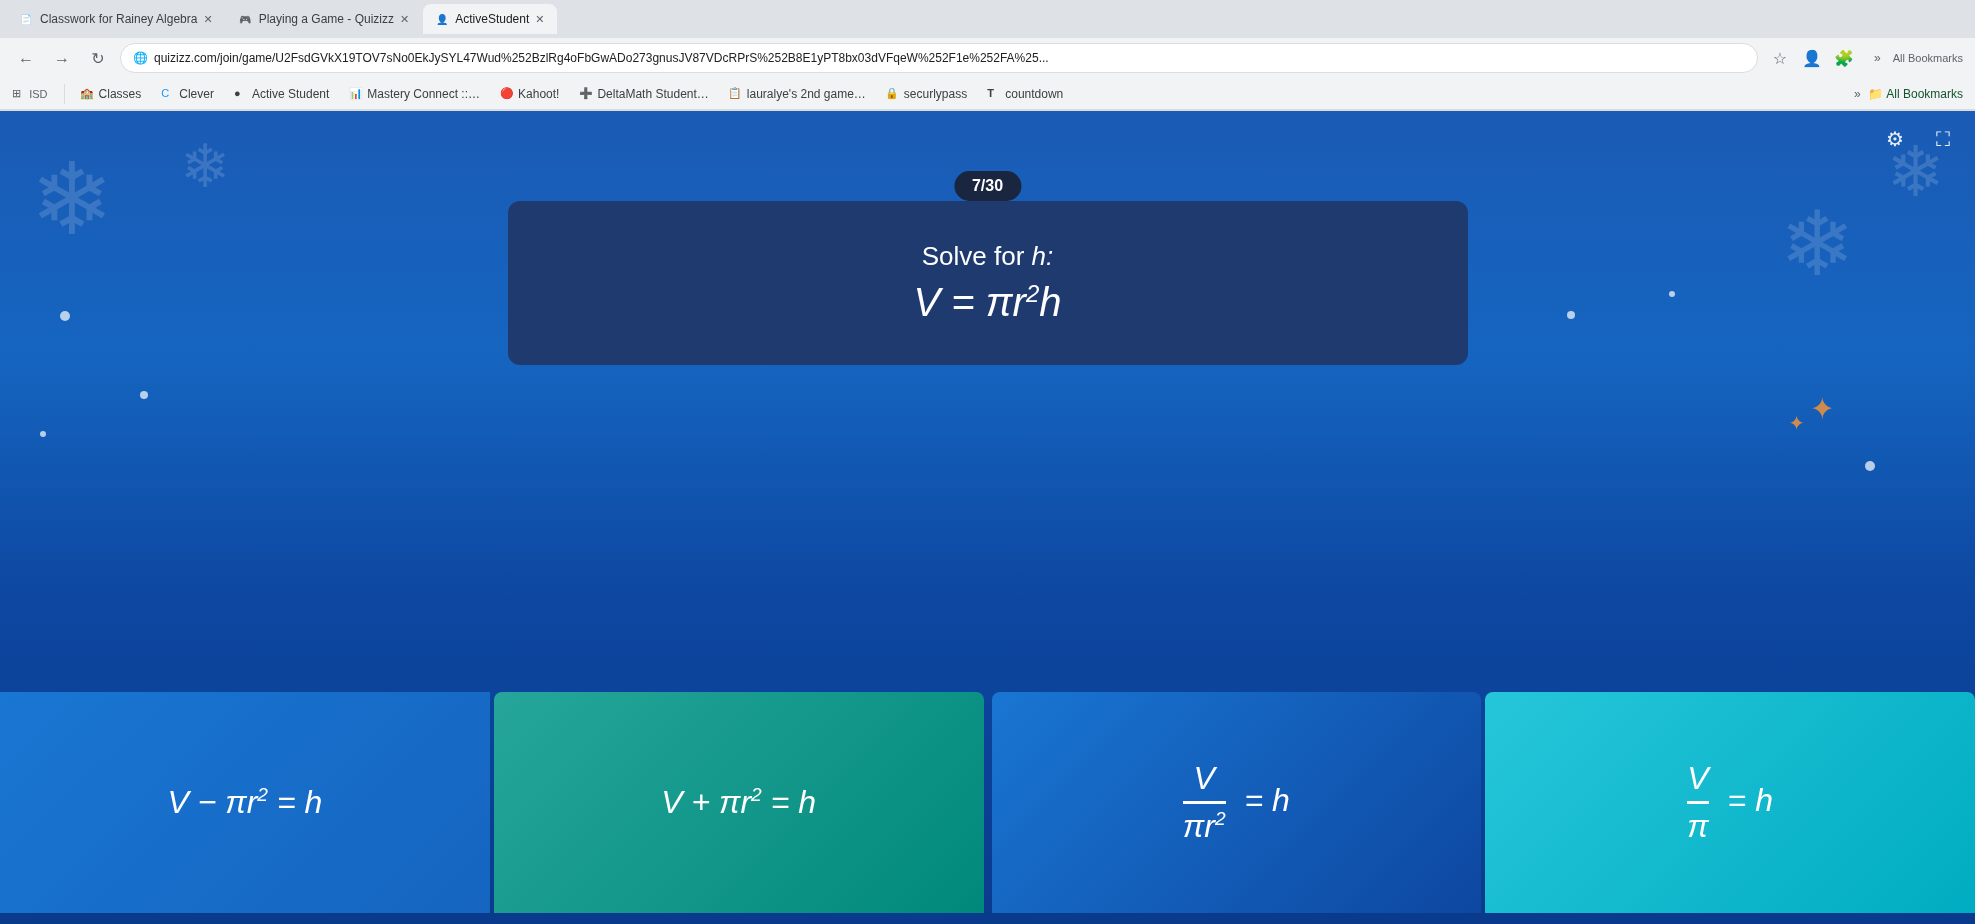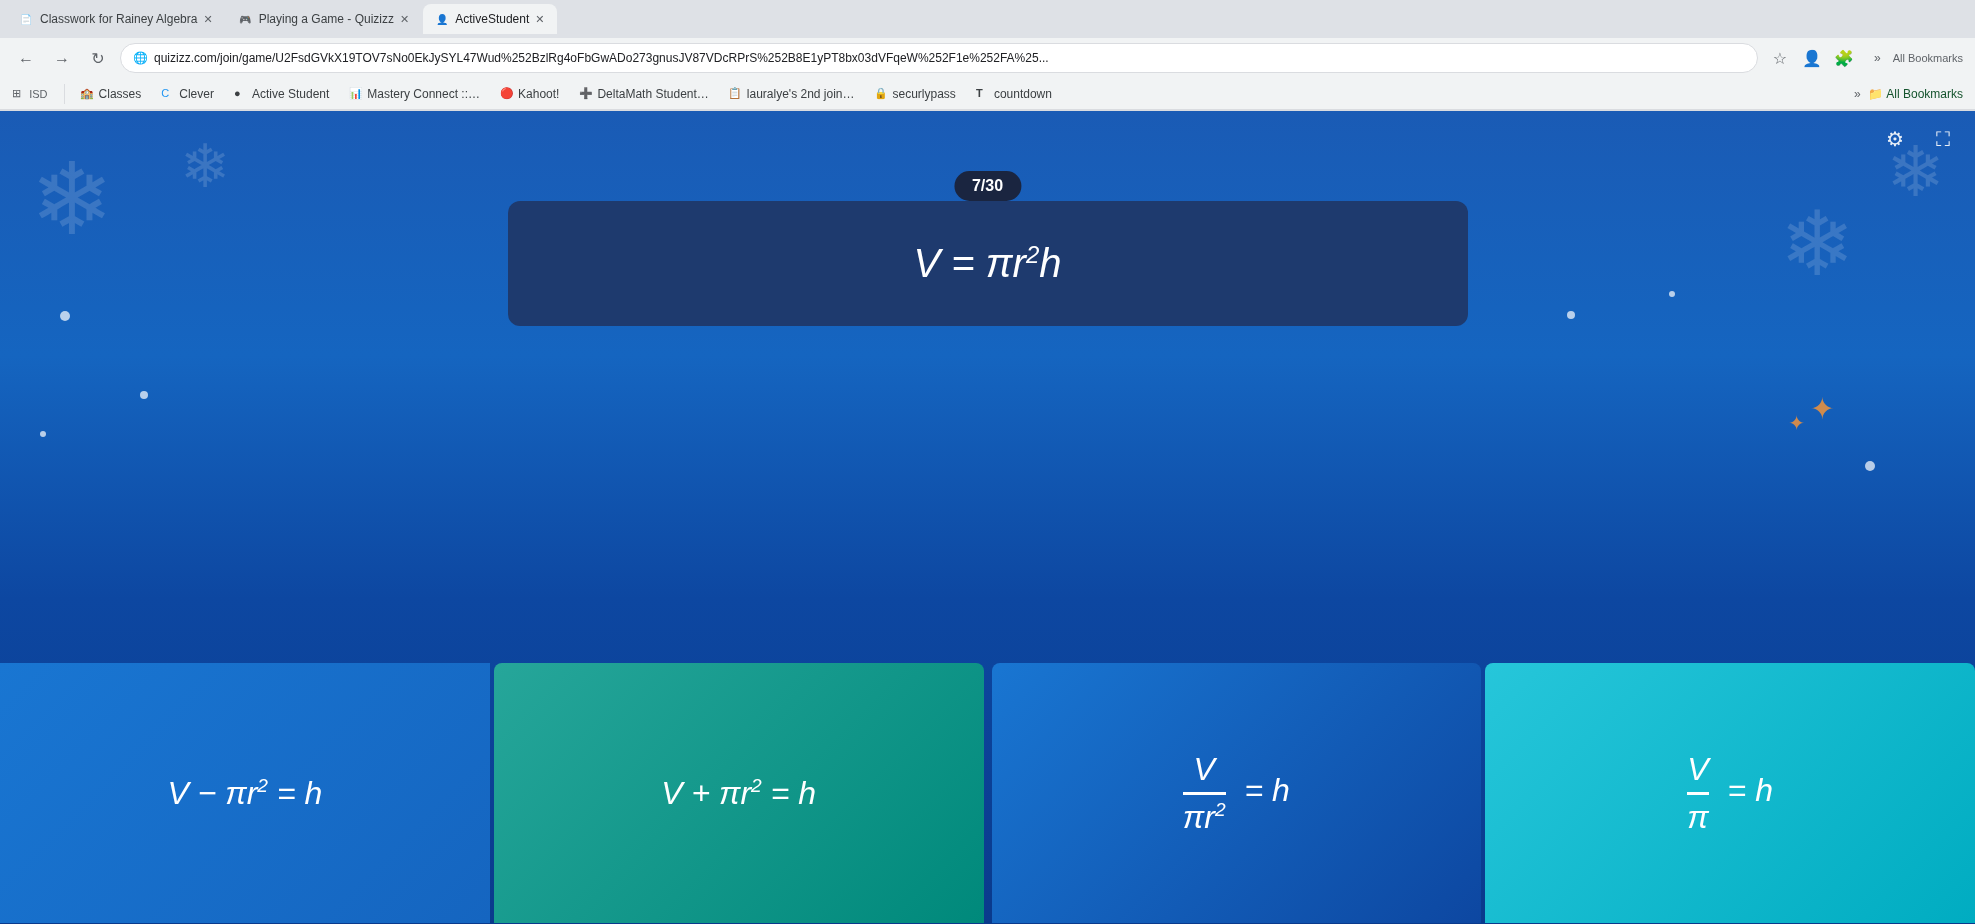--- a/index.html
+++ b/index.html
@@ -262,25 +262,25 @@
     }
 
     sup {
       font-size: 0.6em;
       vertical-align: super;
     }
 
     
     .answers-area {
       position: absolute;
-      bottom: 2px;
+      bottom: 12px;
       left: 0;
       right: 0;
       display: flex;
-      height: 260px;
+      height: 221px;
       align-items: stretch;
       justify-content: center;
     }
 
     .answer-card {
       flex: 1;
       display: flex;
       align-items: center;
       justify-content: center;
       cursor: pointer;
@@ -390,21 +390,21 @@
     <div class="bookmark-item">
       <span class="bookmark-favicon">🔴</span>
       <span>Kahoot!</span>
     </div>
     <div class="bookmark-item">
       <span class="bookmark-favicon">➕</span>
       <span>DeltaMath Student…</span>
     </div>
     <div class="bookmark-item">
       <span class="bookmark-favicon">📋</span>
-      <span>lauralye's 2nd join…</span>
+      <span>lauralye's 2nd game…</span>
     </div>
     <div class="bookmark-item">
       <span class="bookmark-favicon">🔒</span>
       <span>securlypass</span>
     </div>
     <div class="bookmark-item">
       <span class="bookmark-favicon" style="font-weight:bold;">T</span>
       <span>countdown</span>
     </div>
     <div style="margin-left:auto;display:flex;gap:8px;align-items:center;">
@@ -438,20 +438,24 @@
   <div class="top-right-icons">
     <div class="top-icon">⚙</div>
     <div class="top-icon">⛶</div>
   </div>
 
   <div class="question-counter">
     <span>7/30</span>
   </div>
 
   <div class="question-box">
+    <div class="question-text">
+      <span>Solve for</span>
+      <em><span>h</span>:</em>
+    </div>
     <div class="question-formula">
       <em>V</em> = π<em>r</em><sup>2</sup><em>h</em>
     </div>
   </div>
 
   <div class="answers-area">
 
     <div class="answer-card">
       <div class="answer-formula">
         <em>V</em> − π<em>r</em><sup>2</sup> = <em>h</em>

